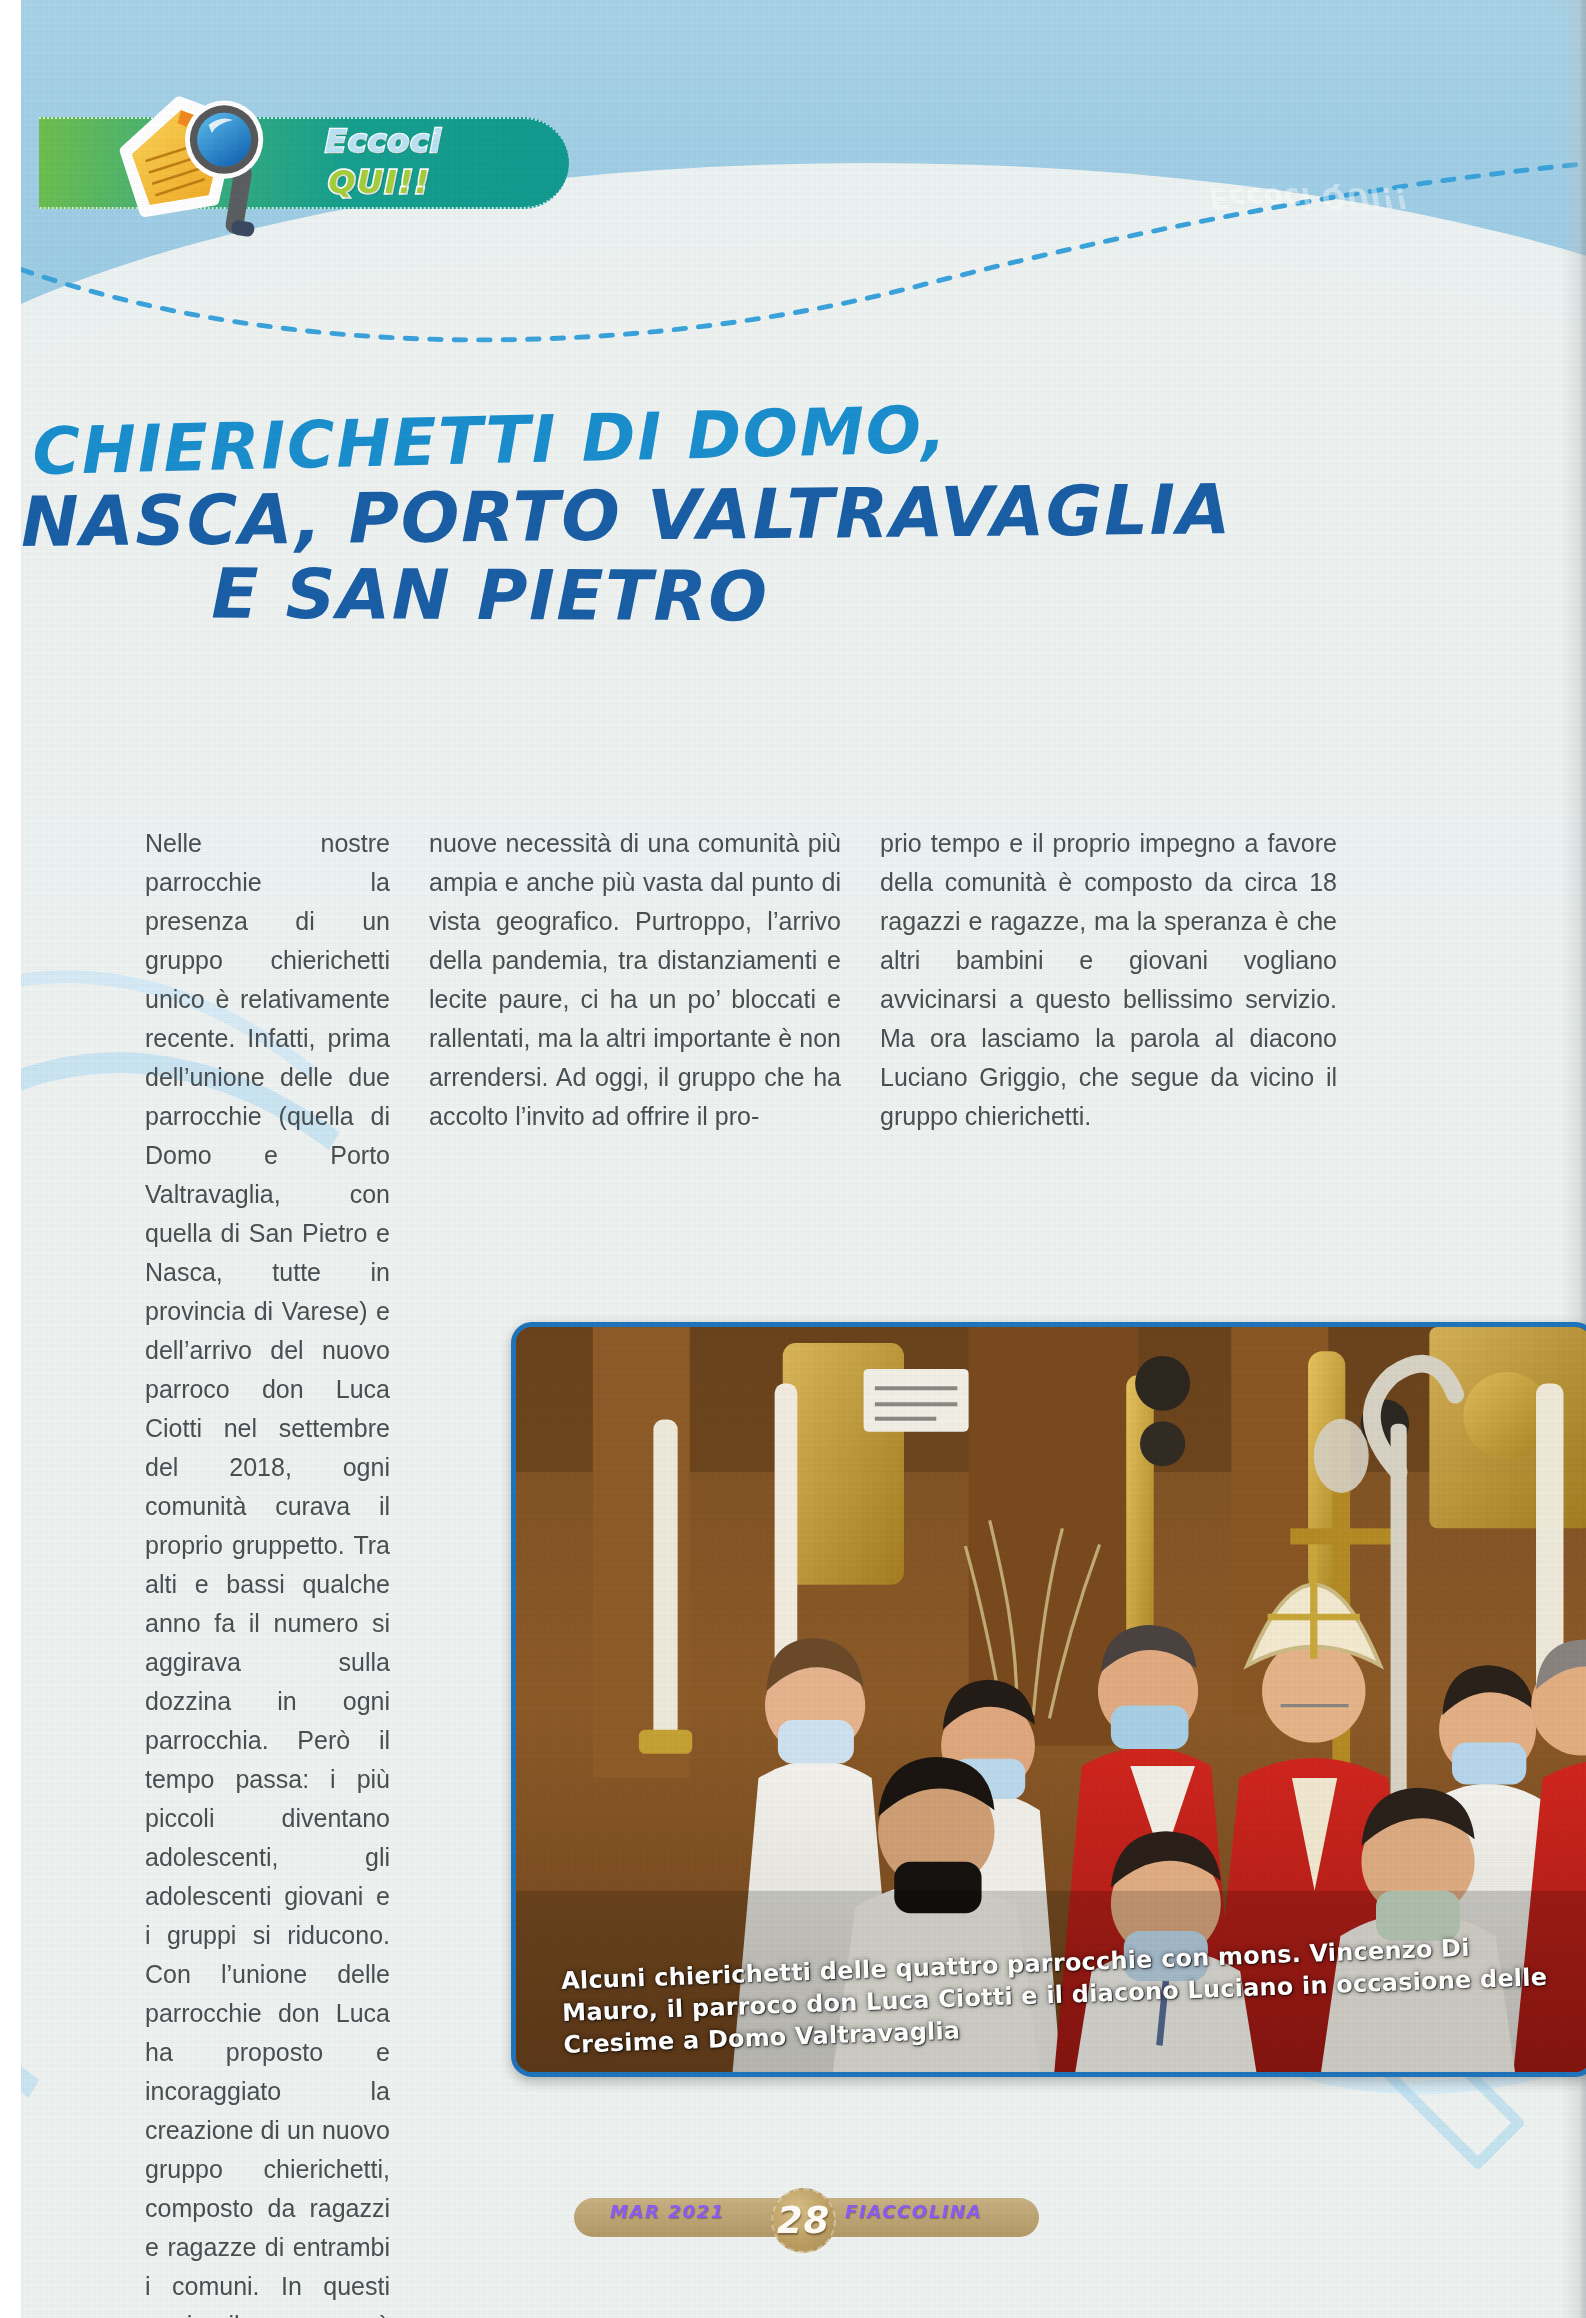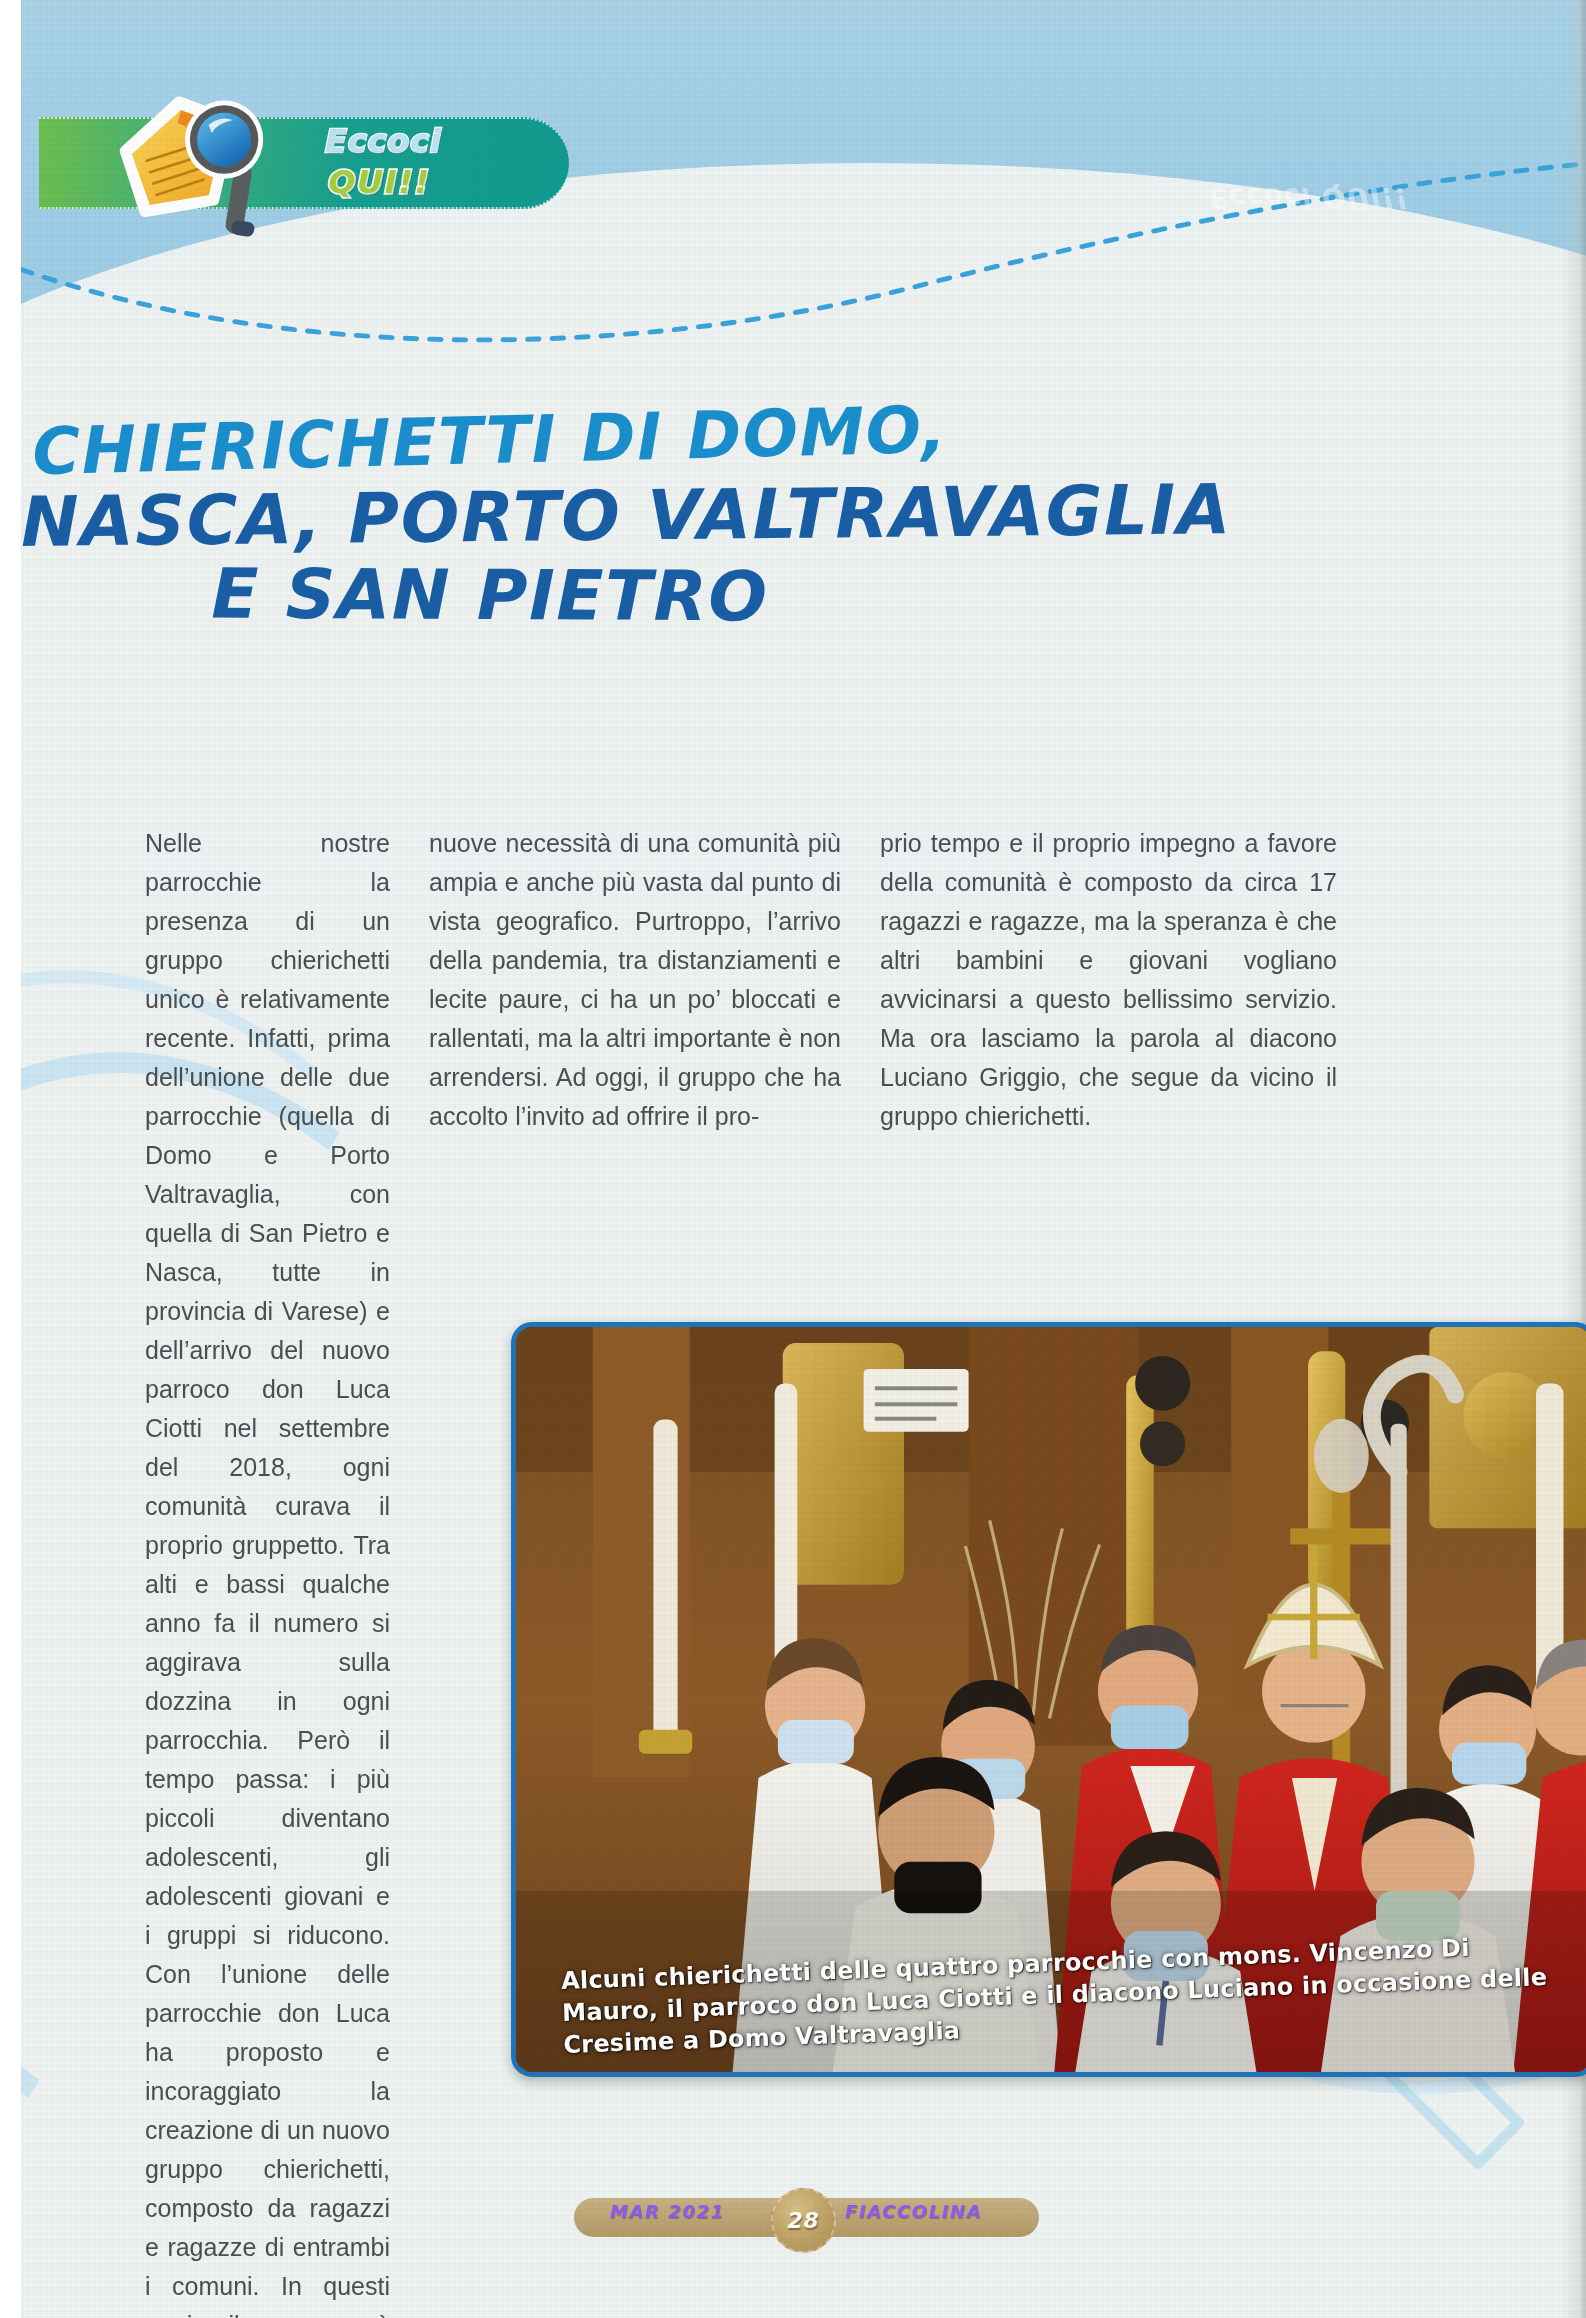--- a/index.html
+++ b/index.html
@@ -324,21 +324,21 @@
     background: radial-gradient(circle at 38% 32%, #d9c089 0%, #bfa165 55%, #a98f58 100%);
     border: 2.4px dashed rgba(255,255,255,.35);
     display: flex;
     align-items: center;
     justify-content: center;
   }
   .footer-pagenum {
     font-family: "DejaVu Sans", sans-serif;
     font-weight: bold;
     font-style: italic;
-    font-size: 22px;
+    font-size: 37px;
     color: #fffdf6;
     text-shadow: 0.8px 1.6px 1.6px rgba(100,78,42,.7);
     letter-spacing: 0.8px;
   }
 
   
   .grain {
     position: absolute; inset: 0;
     pointer-events: none;
     opacity: .09;
@@ -435,21 +435,21 @@
 
   <div class="columns">
     <div class="col col-1">
       <p>Nelle nostre parrocchie la presenza di un gruppo chierichetti unico è relativamente recente. Infatti, prima dell’unione delle due parrocchie (quella di Domo e Porto Valtravaglia, con quella di San Pietro e Nasca, tutte in provincia di Varese) e dell’arrivo del nuovo parroco don Luca Ciotti nel settembre del 2018, ogni comunità curava il proprio gruppetto. Tra alti e bassi qualche anno fa il numero si aggirava sulla dozzina in ogni parrocchia. Però il tempo passa: i più piccoli diventano adolescenti, gli adolescenti giovani e i gruppi si riducono. Con l’unione delle parrocchie don Luca ha proposto e incoraggiato la creazione di un nuovo gruppo chierichetti, composto da ragazzi e ragazze di entrambi i comuni. In questi anni, il gruppo è cresciuto e ci si è abituati, direi molto bene, alle</p>
     </div>
     <div class="col col-2">
       <p>nuove necessità di una comunità più ampia e anche più vasta dal punto di vista geografico.
 Purtroppo, l’arrivo della pandemia, tra distanziamenti e lecite paure, ci ha un po’ bloccati e rallentati, ma la altri importante è non arrendersi. Ad oggi, il gruppo che ha accolto l’invito ad offrire il pro-</p>
     </div>
     <div class="col col-3">
-      <p>prio tempo e il proprio impegno a favore della comunità è composto da circa 17 ragazzi e ragazze, ma la speranza è che altri bambini e giovani vogliano avvicinarsi a questo bellissimo servizio.
+      <p>prio tempo e il proprio impegno a favore della comunità è composto da circa 18 ragazzi e ragazze, ma la speranza è che altri bambini e giovani vogliano avvicinarsi a questo bellissimo servizio.
 Ma ora lasciamo la parola al diacono Luciano Griggio, che segue da vicino il gruppo chierichetti.</p>
     </div>
   </div>
 
   <figure class="photo-wrap">
     <svg class="photo-canvas" viewBox="0 0 1330 925" preserveAspectRatio="none">
       <defs>
         <linearGradient id="bgwall" x1="0" y1="0" x2="0" y2="1">
           <stop offset="0" stop-color="#7b4f24"></stop>
           <stop offset="0.5" stop-color="#8d5b28"></stop>

